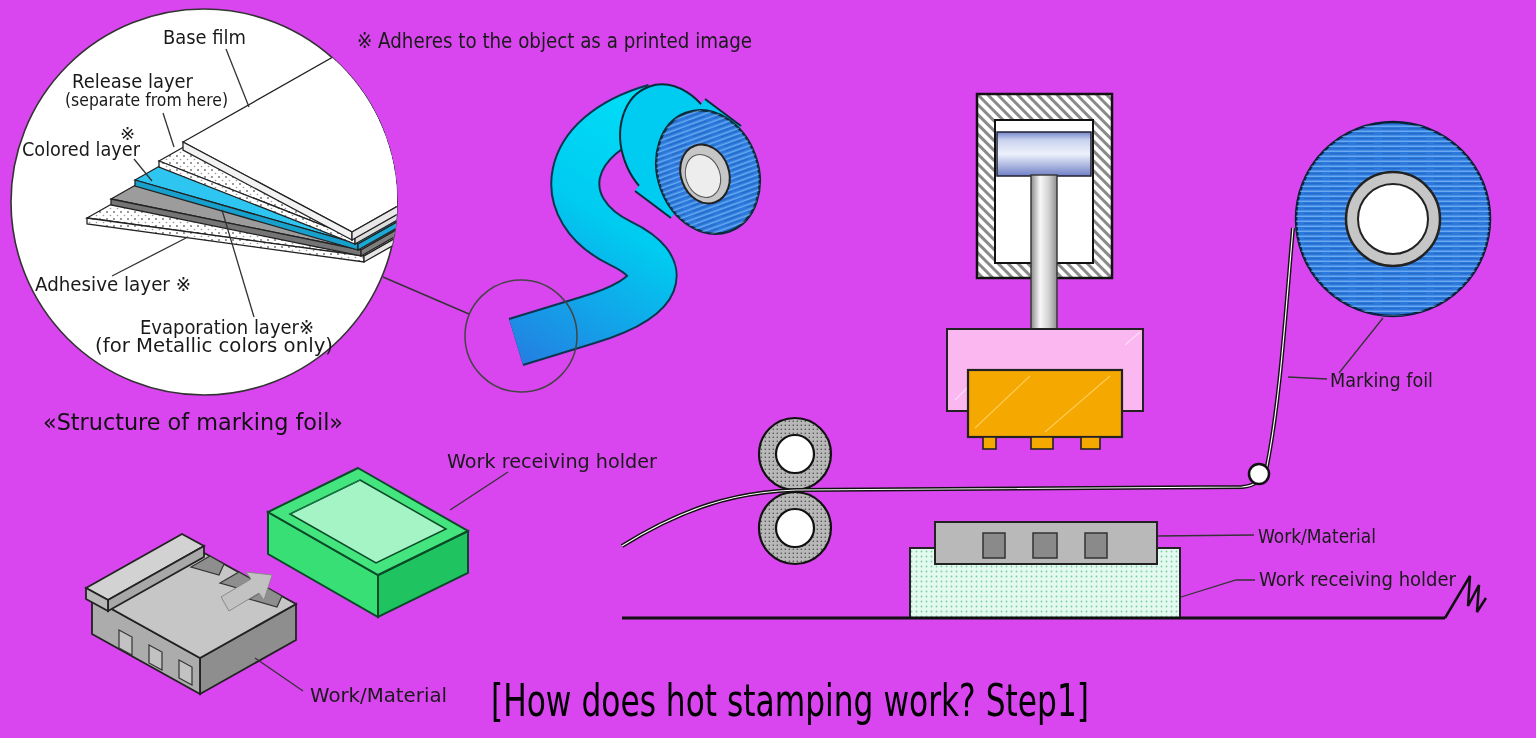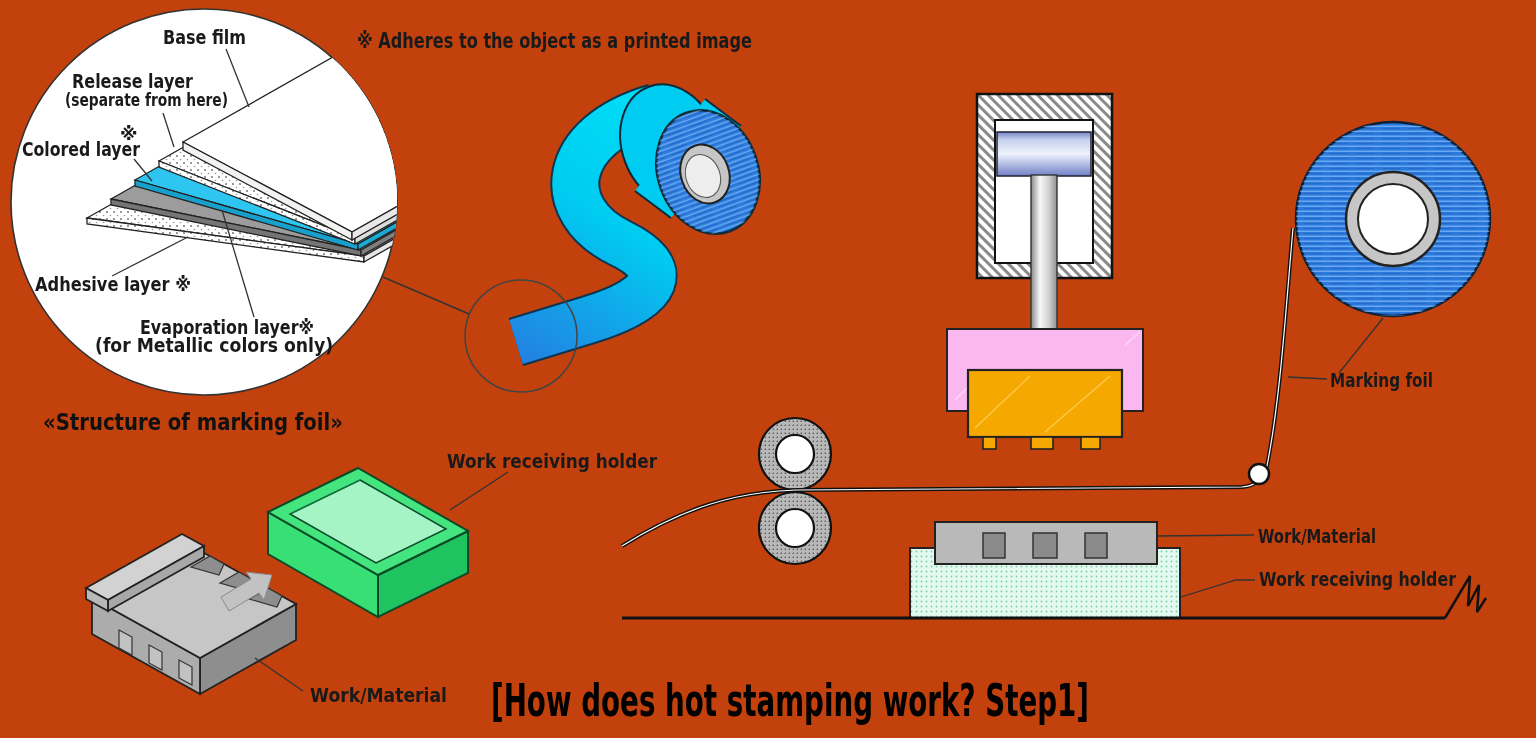--- a/index.html
+++ b/index.html
@@ -1,16 +1,16 @@
 <!DOCTYPE html>
 <html><head>
 <meta charset="utf-8">
 <style>
   html,body{margin:0;padding:0;background:#fff;}
-  .canvas{position:relative;width:1536px;height:738px;background:#c2410c;overflow:hidden;font-weight:bold;}
+  .canvas{position:relative;width:1536px;height:738px;background:#d946ef;overflow:hidden;}
   svg{display:block;}
   text{font-family:"DejaVu Sans","Liberation Sans",sans-serif;fill:#1a1a1a;}
   .lbl{font-size:20px;}
   .lbl-s{font-size:17.5px;}
   .lbl-m{font-size:19.5px;}
   .caption{font-size:23.5px;fill:#111;}
   .title{font-size:45px;fill:#000;}
 </style>
 </head>
 <body>

